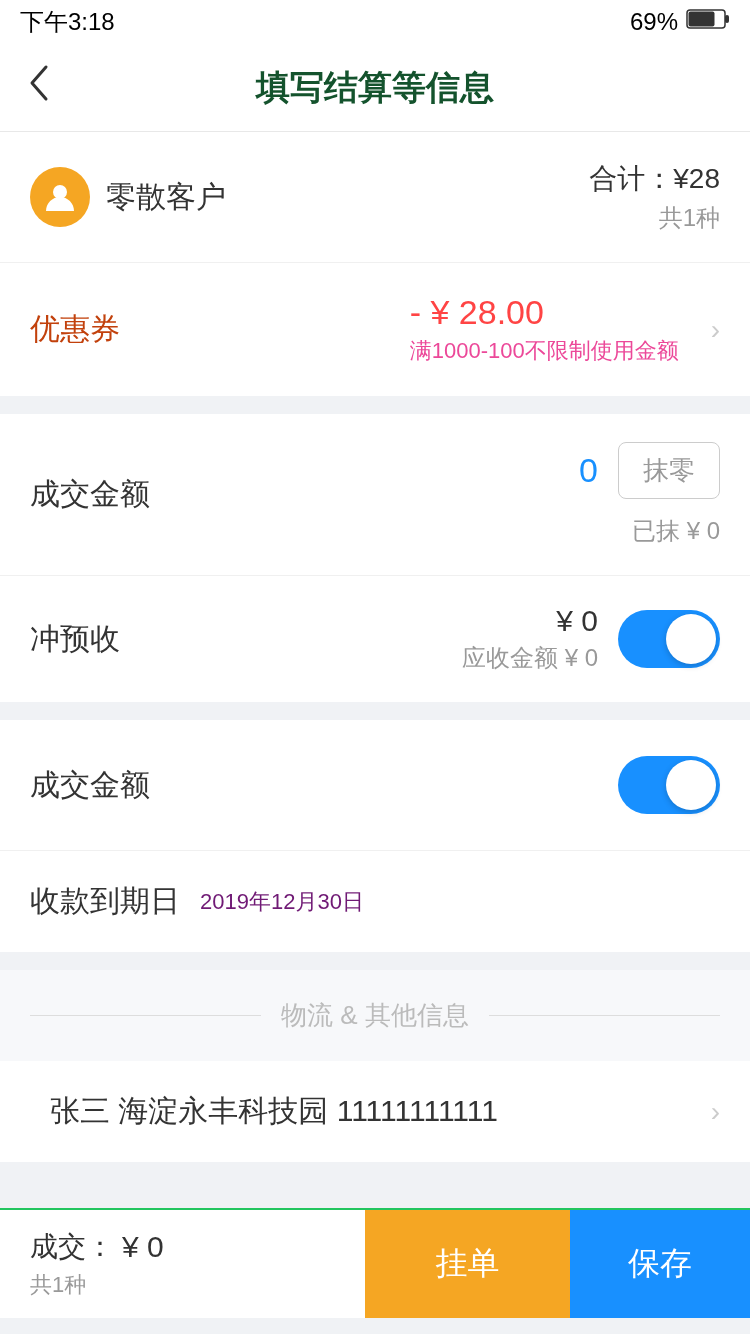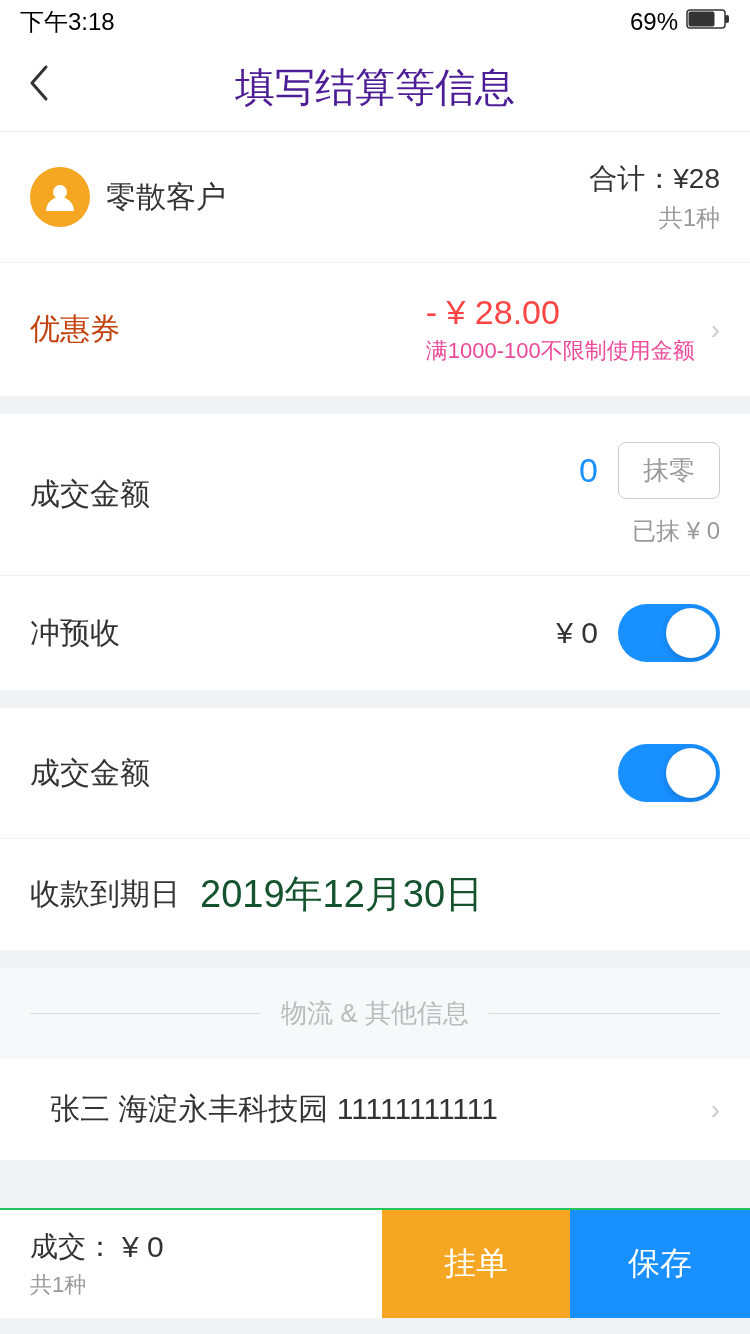--- a/index.html
+++ b/index.html
@@ -38,23 +38,23 @@
       border-bottom: 1px solid #e8e8e8;
     }
     .nav-back {
       position: absolute;
       left: 28px;
       font-size: 36px;
       color: #333;
       cursor: pointer;
     }
     .nav-title {
-      font-size: 40px;
-      font-weight: 400;
-      color: #4c1d95;
+      font-size: 34px;
+      font-weight: 700;
+      color: #14532d;
     }
 
     
     .content {
       background: #f0f2f5;
       padding-bottom: 120px;
     }
 
     
     .card {
@@ -93,21 +93,21 @@
     
     .coupon-row {
       display: flex;
       align-items: center;
       justify-content: space-between;
       padding: 30px 30px;
       background: #fff;
       border-top: 1px solid #f0f0f0;
     }
     .coupon-label { font-size: 30px; color: #c2410c; }
-    .coupon-right { display: flex; align-items: center; gap: 8px; }
+    .coupon-right { display: flex; align-items: center; gap: 24px; }
     .coupon-discount { font-size: 34px; color: #ff4444; font-weight: 500; }
     .coupon-desc { font-size: 22px; color: #ec4899; margin-top: 4px; text-align: right; }
     .chevron { font-size: 28px; color: #ccc; margin-left: 8px; }
 
     
     .form-row {
       display: flex;
       align-items: center;
       justify-content: space-between;
       padding: 28px 30px;
@@ -188,21 +188,21 @@
     
     .due-date-row {
       display: flex;
       align-items: center;
       padding: 30px 30px;
       background: #fff;
       border-top: 1px solid #f0f0f0;
       gap: 20px;
     }
     .due-date-label { font-size: 30px; color: #333; }
-    .due-date-value { font-size: 38px; color: #14532d; }
+    .due-date-value { font-size: 22px; color: #701a75; }
 
     
     .logistics-header {
       display: flex;
       align-items: center;
       justify-content: center;
       padding: 28px 30px;
       background: #f7f8fa;
       gap: 20px;
     }
@@ -241,21 +241,21 @@
     .bottom-info {
       flex: 1;
       padding: 0 30px;
     }
     .bottom-deal { font-size: 28px; color: #333; display: flex; align-items: center; gap: 8px; }
     .bottom-deal-label { color: #333; }
     .bottom-deal-amount { color: #333; font-size: 30px; }
     .bottom-count { font-size: 22px; color: #999; margin-top: 4px; }
     .bottom-actions { display: flex; height: 100%; }
     .btn-hold {
-      width: 188px;
+      width: 205px;
       height: 100%;
       background: #f5a623;
       display: flex;
       align-items: center;
       justify-content: center;
       font-size: 32px;
       color: #fff;
       cursor: pointer;
     }
     .btn-save {
@@ -337,20 +337,21 @@
         </div>
         <div class="form-sub">已抹  ¥ 0</div>
       </div>
     </div>
 
     <div class="prepay-row">
       <span class="prepay-label">冲预收</span>
       <div class="prepay-right">
         <div class="prepay-values">
           <div class="prepay-amount">¥ 0</div>
+          <div class="prepay-receivable">应收金额 ¥ 0</div>
         </div>
         <div class="toggle">
           <div class="toggle-knob"></div>
         </div>
       </div>
     </div>
   </div>
 
   <div class="card">
     <div class="bendan-row">

